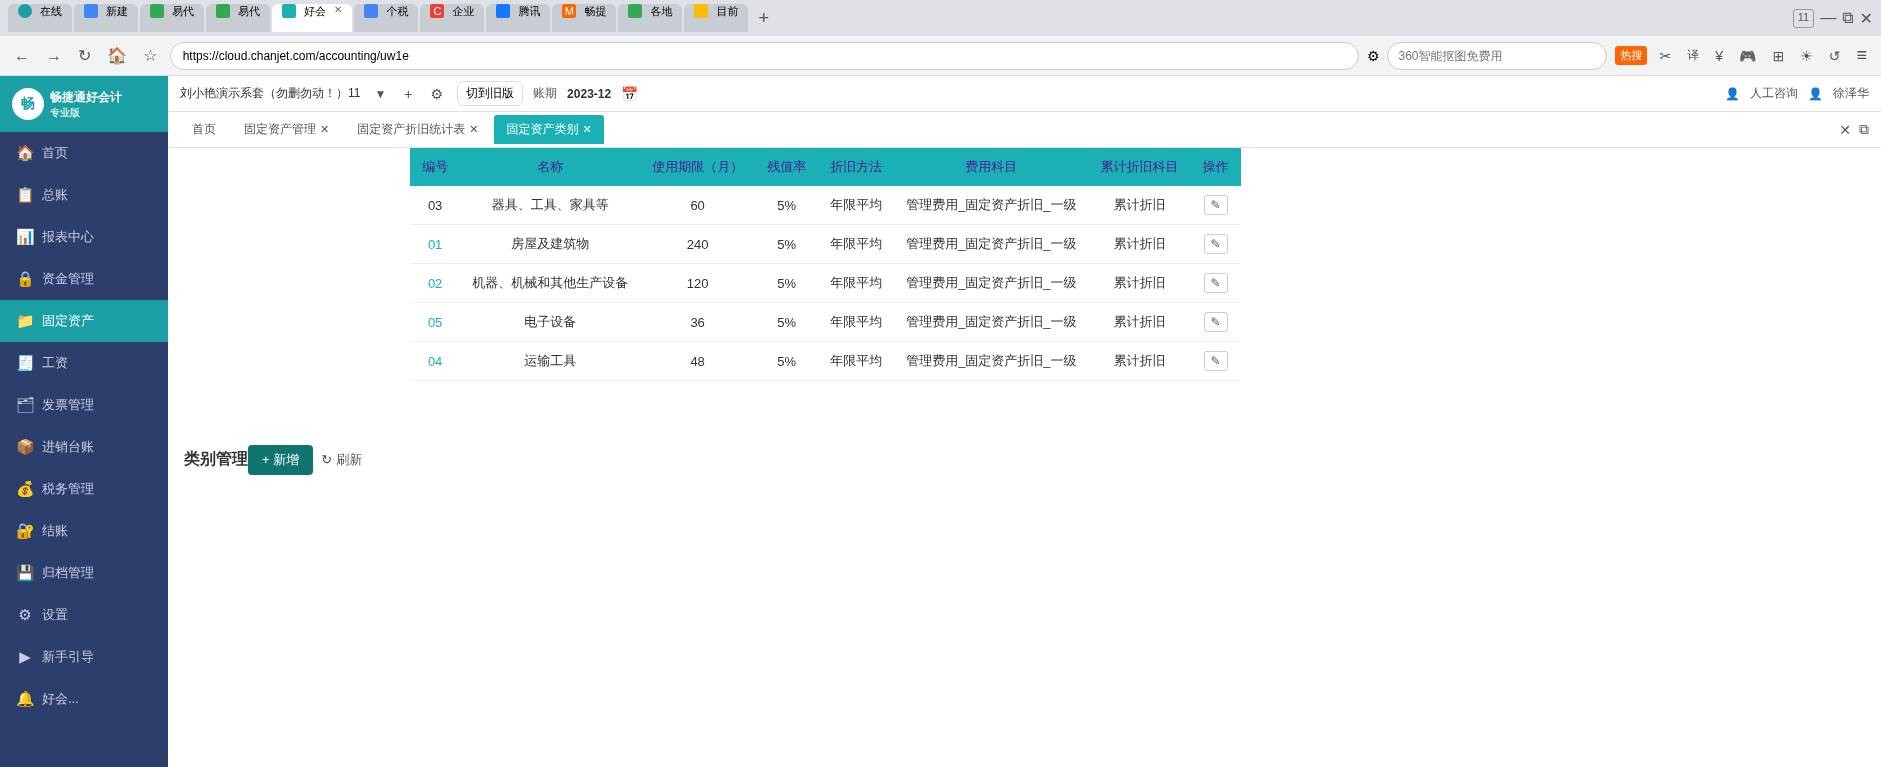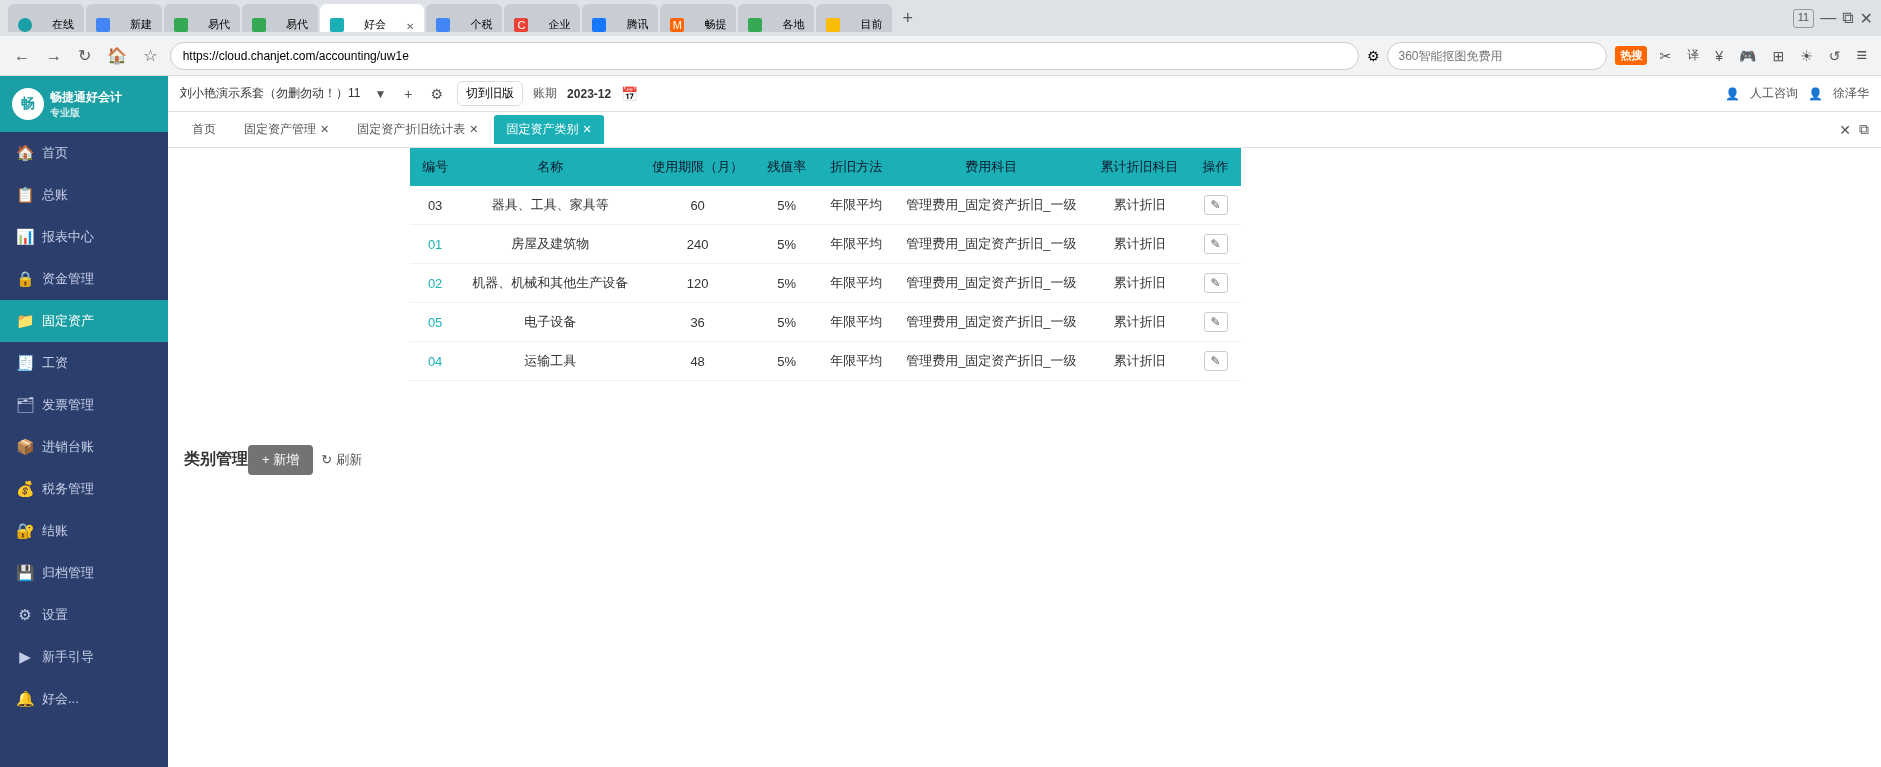--- a/index.html
+++ b/index.html
@@ -20,22 +20,22 @@
       gap: 2px;
       flex: 1;
       overflow: hidden;
     }
     .browser-tab {
       height: 28px;
       padding: 0 10px;
       background: #c8cdd4;
       border-radius: 6px 6px 0 0;
       display: flex;
-      align-items: flex-end;
-      gap: 20px;
+      align-items: flex-start;
+      gap: 8px;
       font-size: 11px;
       white-space: nowrap;
       cursor: pointer;
     }
     .browser-tab.active {
       background: #fff;
     }
     .browser-tab .tab-close { font-size: 10px; color: #666; cursor: pointer; }
 
     .browser-nav {
@@ -179,21 +179,21 @@
     }
     .content-header {
       display: flex;
       align-items: center;
       justify-content: space-between;
       padding: 14px 16px 10px;
     }
     .page-title { font-size: 16px; font-weight: bold; color: #333; }
     .header-actions { display: flex; gap: 8px; align-items: center; }
     .btn-add {
-      background: #737373;
+      background: #0f766e;
       color: #fff;
       border: none;
       padding: 6px 14px;
       border-radius: 4px;
       cursor: pointer;
       font-size: 13px;
       display: flex;
       align-items: center;
       gap: 4px;
     }
@@ -211,21 +211,21 @@
     
     .data-table {
       width: 100%;
       border-collapse: collapse;
       font-size: 13px;
       margin: 0 16px;
       width: calc(100% - 32px);
     }
     .data-table thead tr {
       background: #1ab0b6;
-      color: #0f172a;
+      color: #4c1d95;
     }
     .data-table thead th {
       padding: 10px 12px;
       text-align: center;
       font-weight: normal;
       border: none;
     }
     .data-table tbody tr {
       border-bottom: 1px solid #f0f0f0;
     }
@@ -321,21 +321,21 @@
 
 <div class="browser-nav">
   <button class="nav-btn">←</button>
   <button class="nav-btn">→</button>
   <button class="nav-btn">↻</button>
   <button class="nav-btn">🏠</button>
   <button class="nav-btn">☆</button>
   <input class="address-bar" value="https://cloud.chanjet.com/accounting/uw1e" style="">
   <span style="font-size:14px;cursor:pointer;">⚙</span>
   <input class="search-bar" placeholder="360智能抠图免费用" style="">
-  <span style="background:#ff6600;color:#fff;font-size:11px;padding:2px 5px;border-radius:3px;font-weight:bold;">热搜</span>
+  <span style="background:#ff6600;color:#fff;font-size:11px;padding:2px 5px;border-radius:3px;">热搜</span>
   <button class="nav-btn" style="font-size:14px;">✂</button>
   <button class="nav-btn" style="font-size:12px;">译</button>
   <button class="nav-btn" style="font-size:14px;">¥</button>
   <button class="nav-btn" style="font-size:14px;">🎮</button>
   <button class="nav-btn" style="font-size:14px;">⊞</button>
   <button class="nav-btn" style="font-size:14px;">☀</button>
   <button class="nav-btn" style="font-size:14px;">↺</button>
   <button class="nav-btn" style="font-size:18px;">≡</button>
 </div>
 

